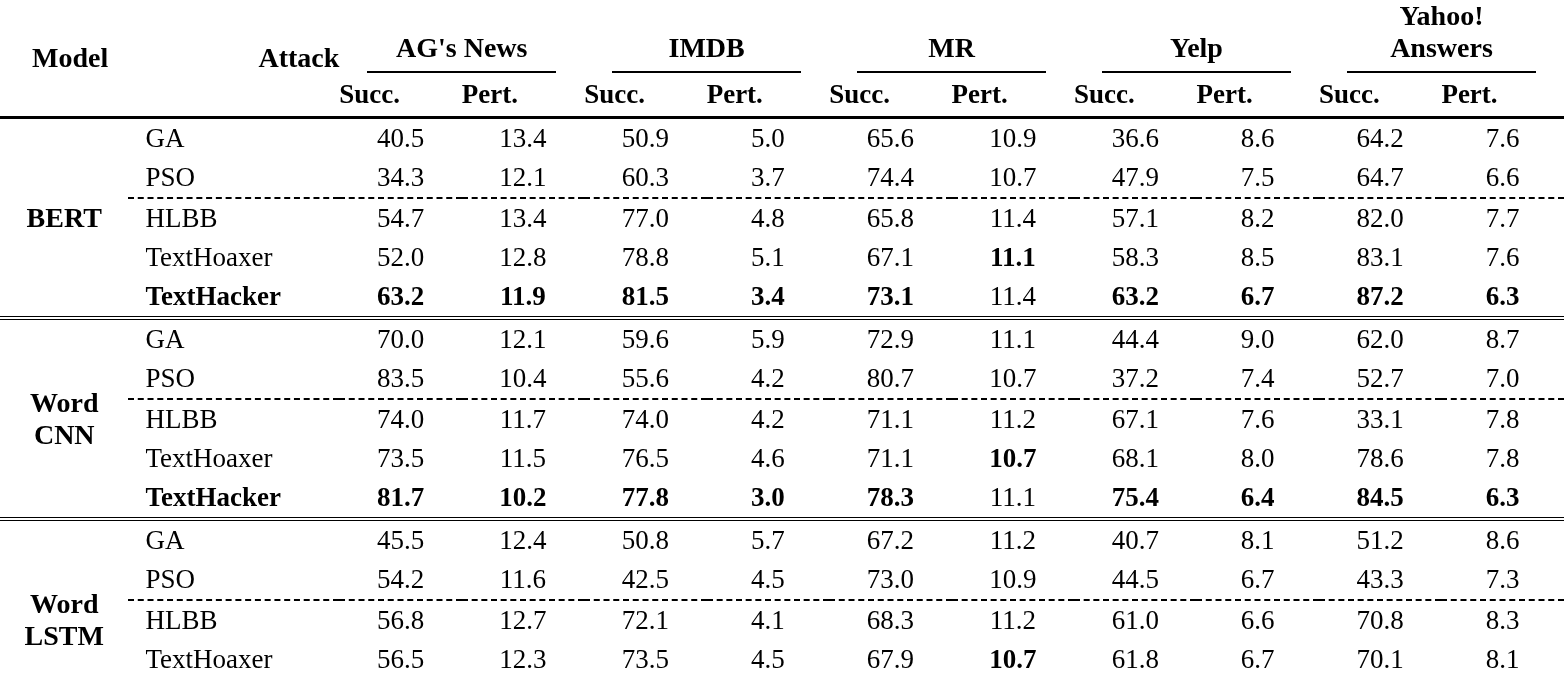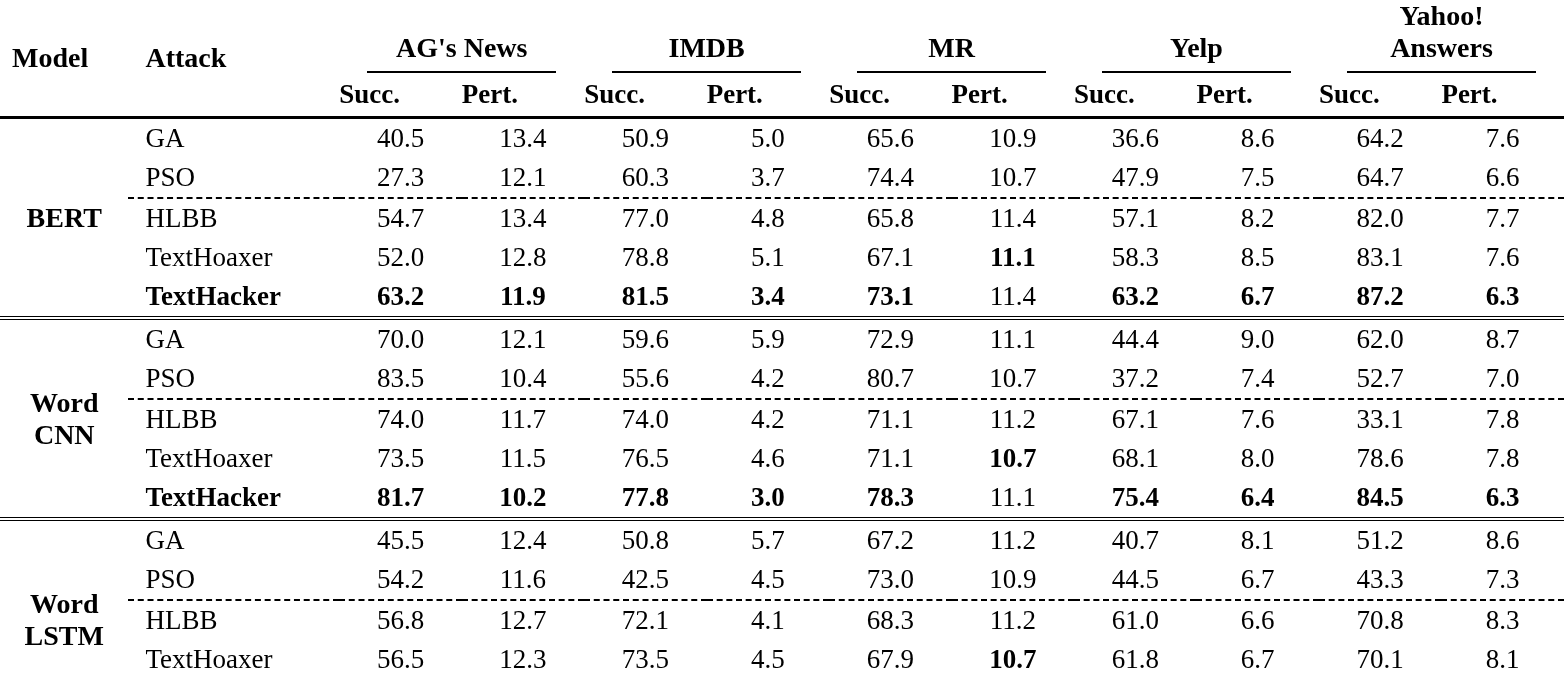--- a/index.html
+++ b/index.html
@@ -14,22 +14,22 @@
     border-collapse:collapse;
     table-layout:fixed;
     border-bottom:5px solid #000;
   }
   col.c-model{width:128px;}
   col.c-attack{width:210px;}
   col.c-val{width:122px;}
 
   thead th{font-weight:700;padding:0;vertical-align:middle;}
   thead{border-bottom:3px solid #000;}
-  th.model-h{text-align:left;padding-left:12px;font-size:28px;}
-  th.attack-h{text-align:left;padding-left:17px;font-size:28px;}
+  th.model-h{text-align:left;padding-left:32px;font-size:28px;}
+  th.attack-h{text-align:right;padding-left:17px;font-size:28px;}
   th.dataset-h{height:44px;font-size:28px;vertical-align:bottom;}
   th.dataset-h .grp{
     display:block;margin:0 28px;padding-bottom:7px;
     border-bottom:2px solid #000;text-align:center;
   }
   th.metric-h{height:43px;font-size:27px;text-align:left;vertical-align:middle;}
 
   tbody.section{border-top:4px double #000;}
   tbody.section:first-of-type{border-top:none;}
   td{padding:0;font-size:27px;height:39px;vertical-align:middle;}
@@ -104,21 +104,21 @@
         <td class="value-cell">5.0</td>
         <td class="value-cell">65.6</td>
         <td class="value-cell">10.9</td>
         <td class="value-cell">36.6</td>
         <td class="value-cell">8.6</td>
         <td class="value-cell">64.2</td>
         <td class="value-cell">7.6</td>
       </tr>
       <tr>
         <td class="attack-cell">PSO</td>
-        <td class="value-cell">27.3</td>
+        <td class="value-cell">34.3</td>
         <td class="value-cell">12.1</td>
         <td class="value-cell">60.3</td>
         <td class="value-cell">3.7</td>
         <td class="value-cell">74.4</td>
         <td class="value-cell">10.7</td>
         <td class="value-cell">47.9</td>
         <td class="value-cell">7.5</td>
         <td class="value-cell">64.7</td>
         <td class="value-cell">6.6</td>
       </tr>

